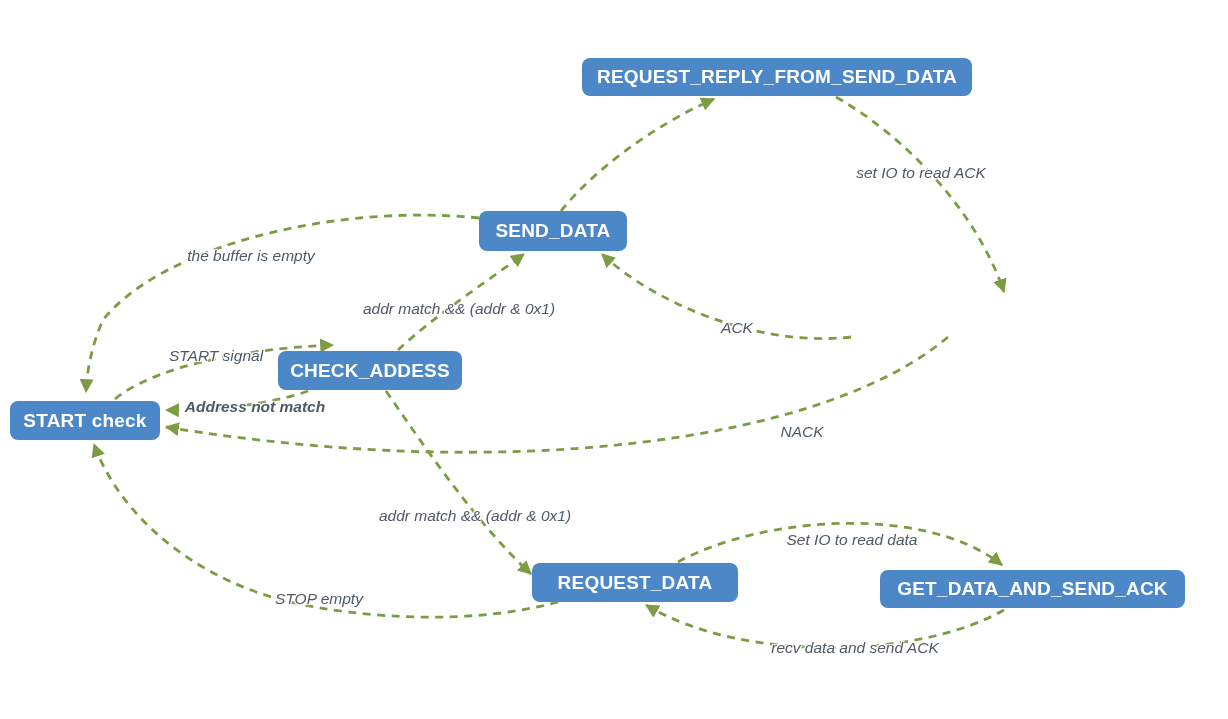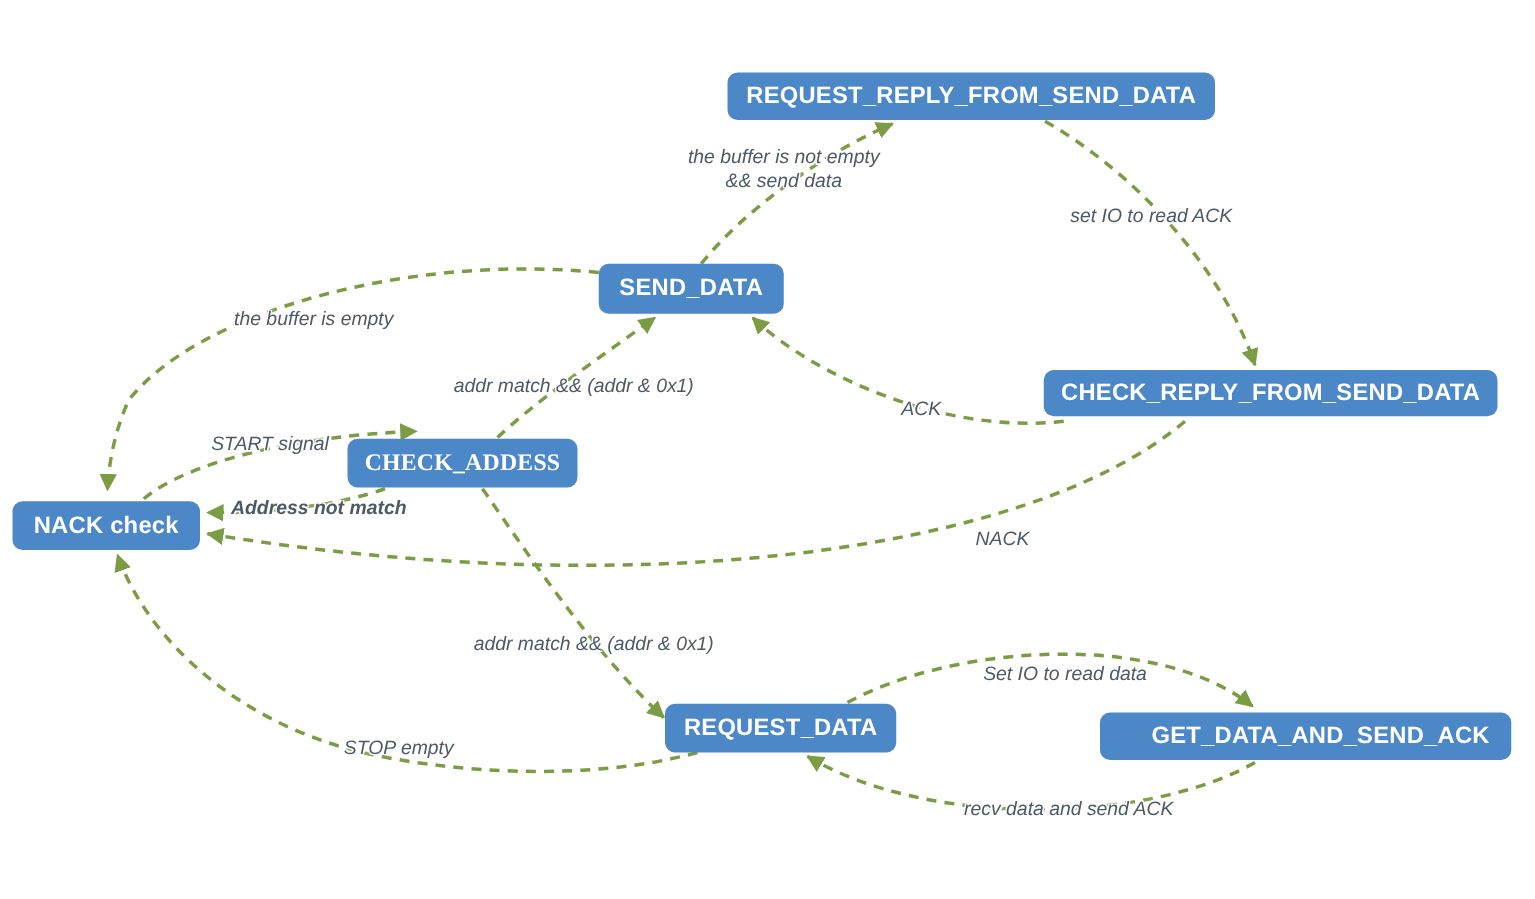--- a/index.html
+++ b/index.html
@@ -42,32 +42,29 @@
     <path class="edge" d="M 851 337 C 755 348 650 300 602 254" marker-end="url(#arrow)"></path>
     <path class="edge" d="M 948 337 C 820 445 500 482 166 427" marker-end="url(#arrow)"></path>
     <path class="edge" d="M 479 218 C 330 203 160 248 103 320 C 92 344 87 370 86 392" marker-end="url(#arrow)"></path>
     <path class="edge" d="M 678 562 C 762 516 925 504 1002 565" marker-end="url(#arrow)"></path>
     <path class="edge" d="M 1004 610 C 918 659 742 663 646 605" marker-end="url(#arrow)"></path>
     <path class="edge" d="M 558 602 C 470 626 360 618 290 602 C 190 578 118 512 94 444" marker-end="url(#arrow)"></path>
   </svg>
 
   <div class="state" style="left:479px;top:211px;width:148px;height:40px;">SEND_DATA</div>
   <div class="state" style="left:582px;top:58px;width:390px;height:38px;">REQUEST_REPLY_FROM_SEND_DATA</div>
-  <div class="state" style="left:835px;top:296px;width:363px;height:37px;">CHECK_REPLY_FROM_SEND_DATA</div>
-  <div class="state" style="left:278px;top:351px;width:184px;height:39px;font-family:Liberation Serif, serif;">CHECK_ADDESS</div>
-  <div class="state" style="left:10px;top:401px;width:150px;height:39px;">NACK check</div>
-  <div class="state" style="left:532px;top:563px;width:185px;height:39px;">REQUEST_DATA</div>
-  <div class="state" style="left:880px;top:570px;width:305px;height:38px;padding-left:24px;">GET_DATA_AND_SEND_ACK</div>
+  <div class="state" style="left:278px;top:351px;width:184px;height:39px;">CHECK_ADDESS</div>
+  <div class="state" style="left:10px;top:401px;width:150px;height:39px;">START check</div>
+  <div class="state" style="left:532px;top:563px;width:206px;height:39px;">REQUEST_DATA</div>
+  <div class="state" style="left:880px;top:570px;width:305px;height:38px;">GET_DATA_AND_SEND_ACK</div>
 
   <div class="elabel" style="left:216px;top:356px;">START signal</div>
   <div class="elabel" style="left:255px;top:407px;font-weight:bold;">Address not match</div>
   <div class="elabel" style="left:459px;top:309px;">addr match &amp;&amp; (addr &amp; 0x1)</div>
   <div class="elabel" style="left:475px;top:516px;">addr match &amp;&amp; (addr &amp; 0x1)</div>
-  <div class="elabel" style="left:627px;top:136px;">the buffer is not empty
-&amp;&amp; send data</div>
   <div class="elabel" style="left:921px;top:173px;">set IO to read ACK</div>
   <div class="elabel" style="left:737px;top:328px;">ACK</div>
   <div class="elabel" style="left:802px;top:432px;">NACK</div>
   <div class="elabel" style="left:251px;top:256px;font-style:italic;">the buffer is empty</div>
   <div class="elabel" style="left:832px;top:540px;margin-left:20px;">Set IO to read data</div>
   <div class="elabel" style="left:831px;top:648px;margin-left:24px;">recv data and send ACK</div>
   <div class="elabel" style="left:319px;top:599px;">STOP empty</div>
 
 </div>
 

